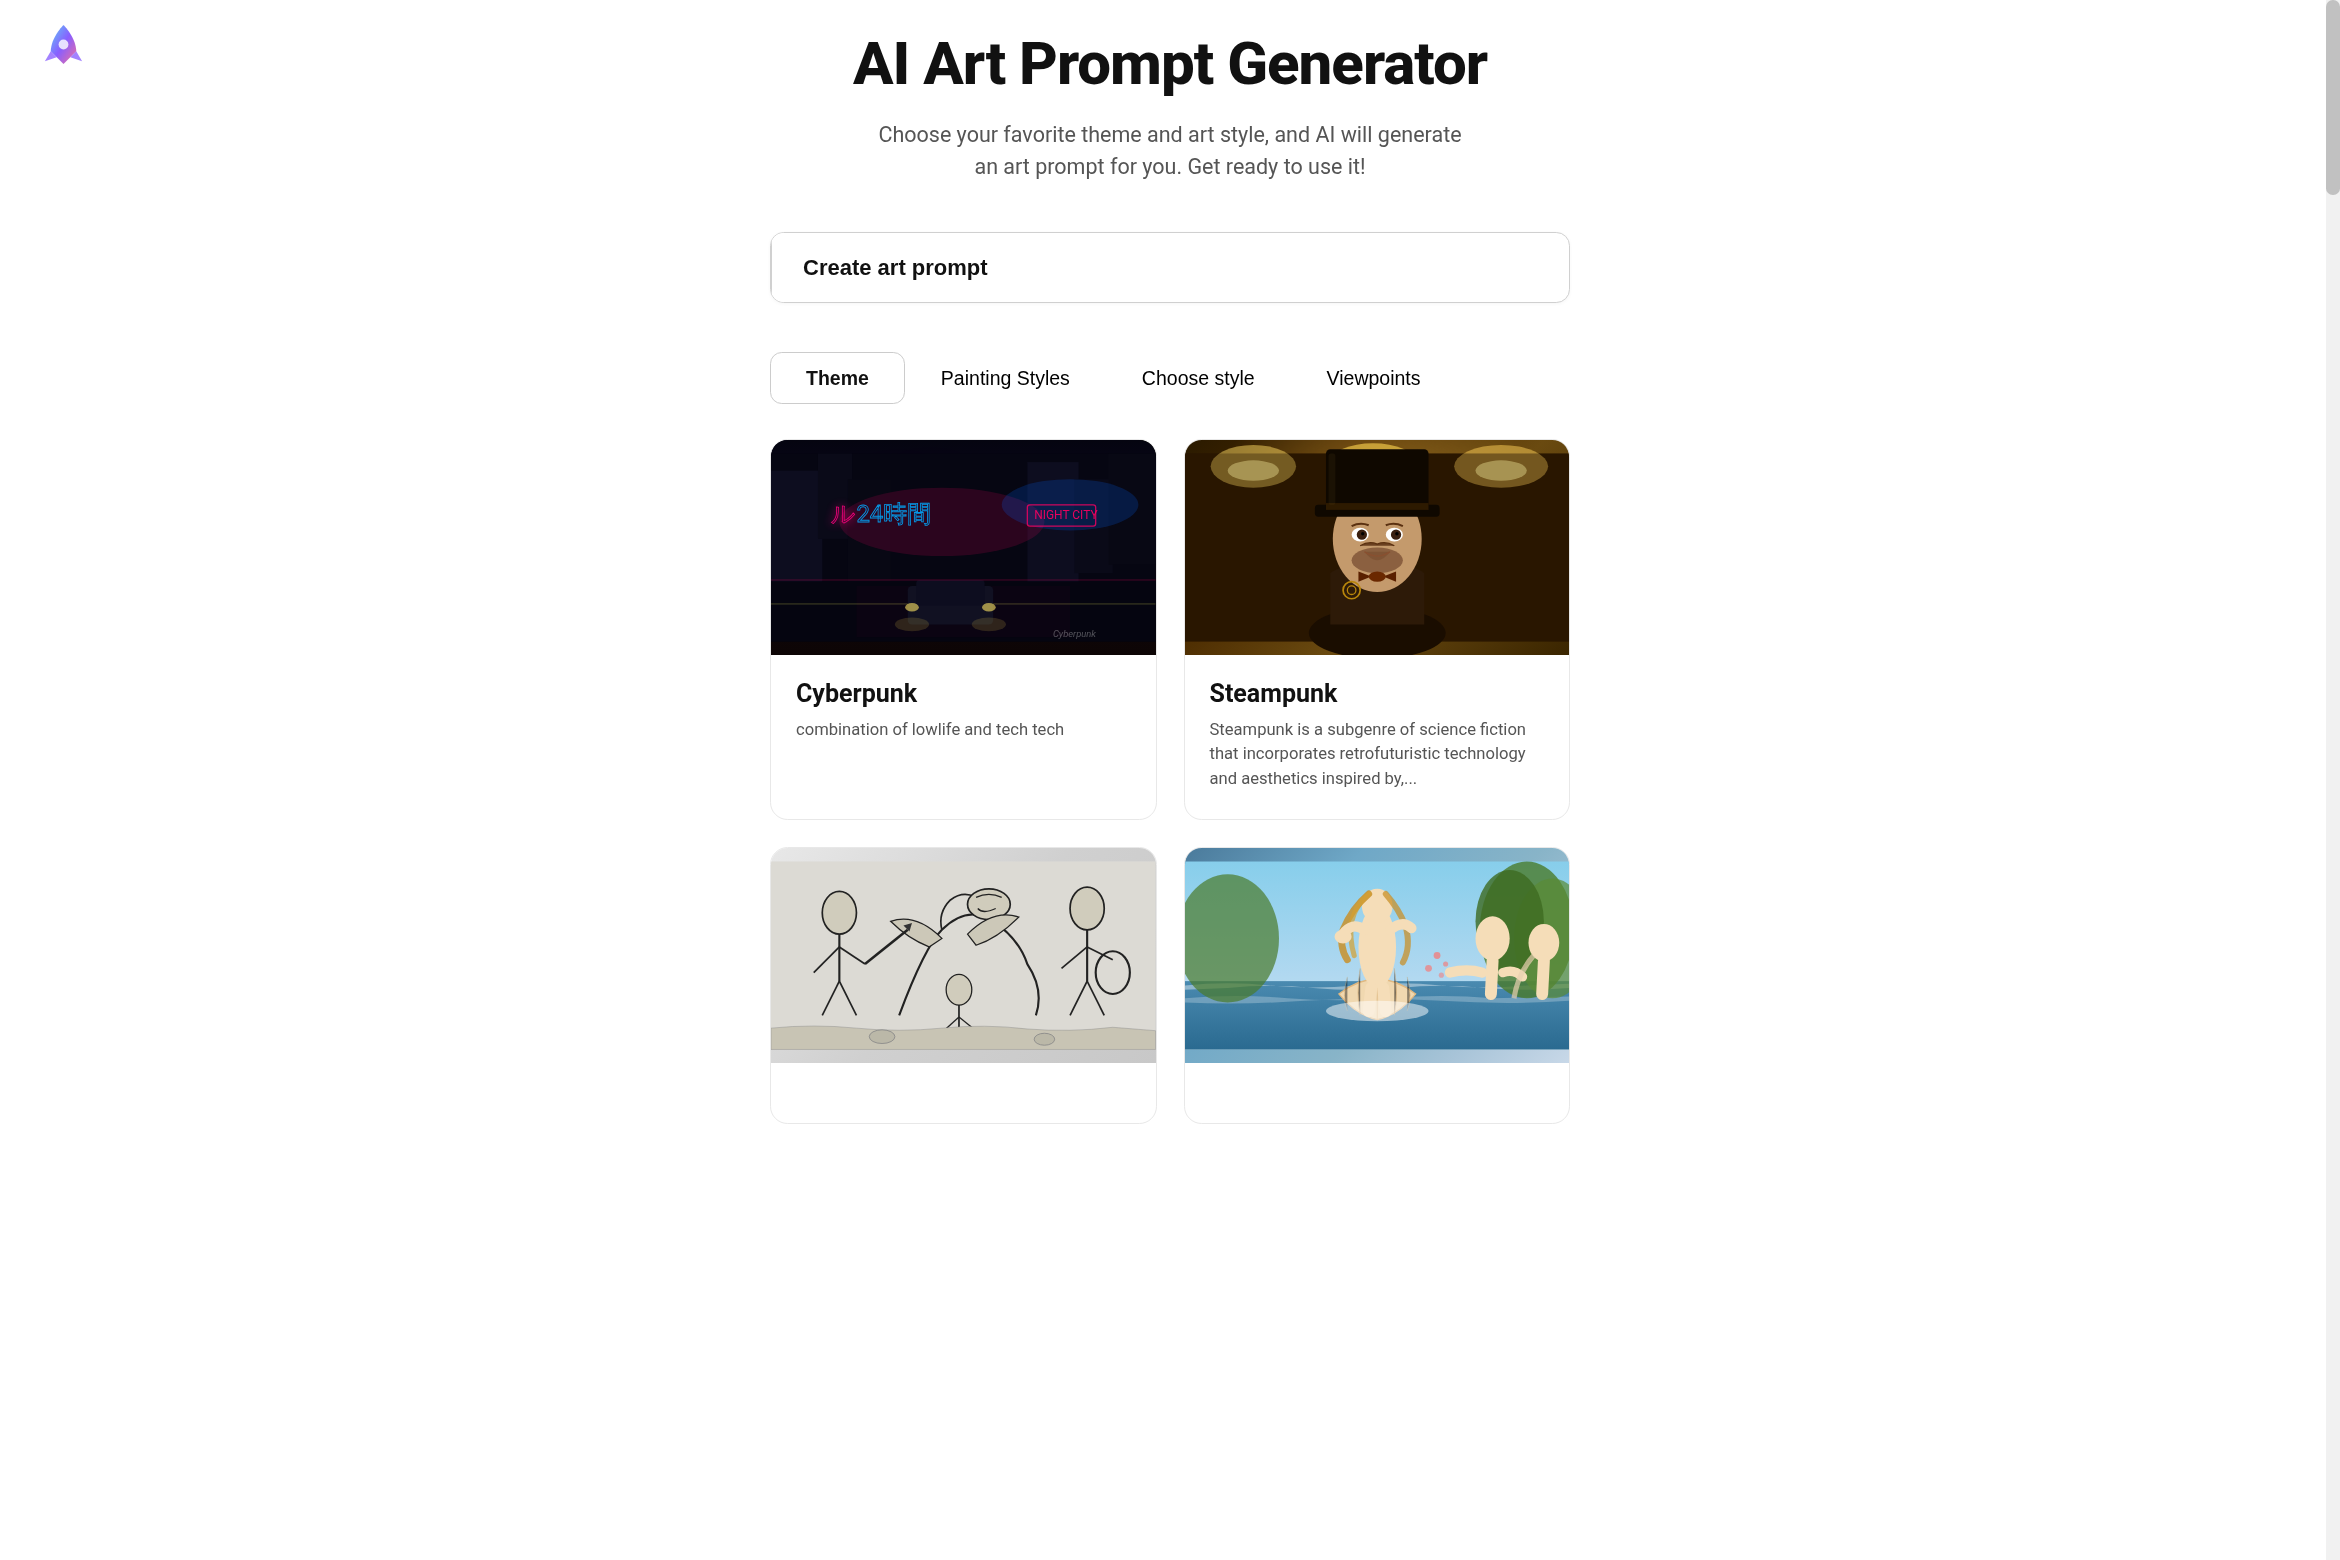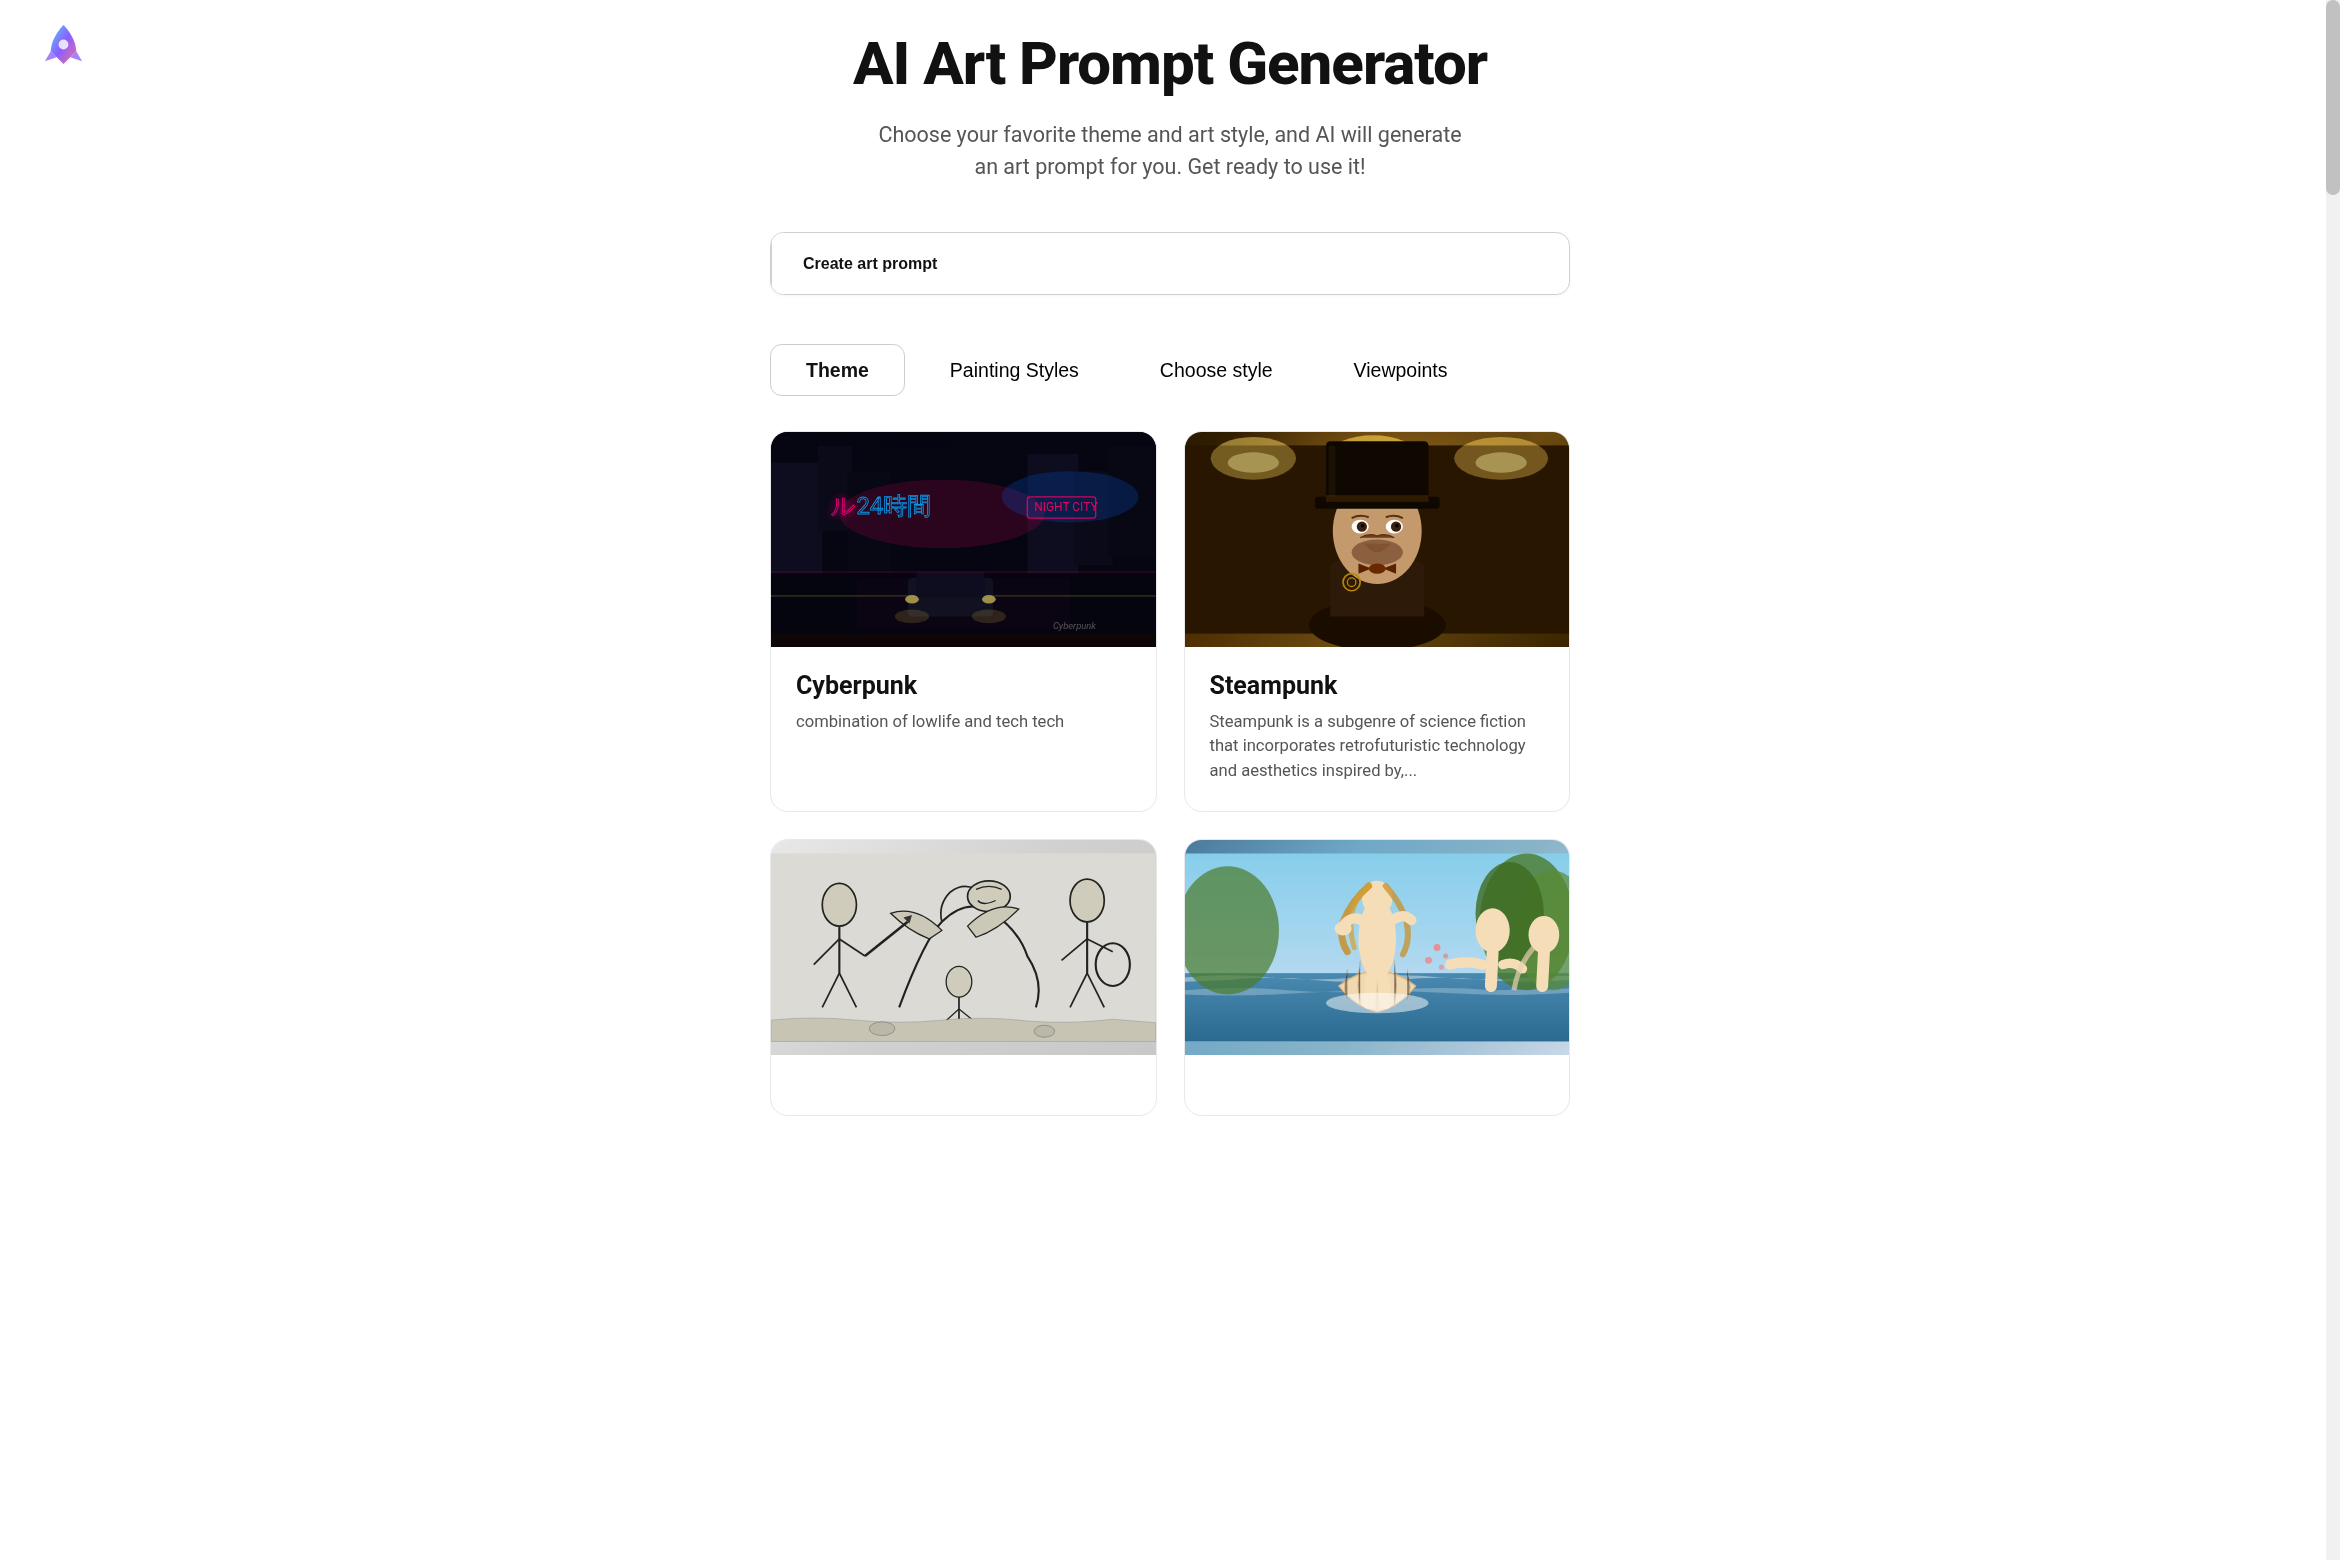--- a/index.html
+++ b/index.html
@@ -94,31 +94,31 @@
       font-size: 17.6px;
       color: #aaa;
       background: transparent;
     }
 
     .create-btn {
       background: #fff;
       border: none;
       border-left: 1.5px solid #d0d0d0;
       padding: 21.5px 31px;
-      font-size: 16px;
+      font-size: 22px;
       font-weight: 600;
       color: #111;
       cursor: pointer;
       border-radius: 0 13.7px 13.7px 0;
       white-space: nowrap;
     }
 
     .tabs {
       display: flex;
-      gap: 9px;
+      gap: 0;
       margin-bottom: 35px;
       border-bottom: none;
     }
 
     .tab {
       padding: 13.7px 35px;
       font-size: 19.5px;
       font-weight: 500;
       color: #000000;
       cursor: pointer;

